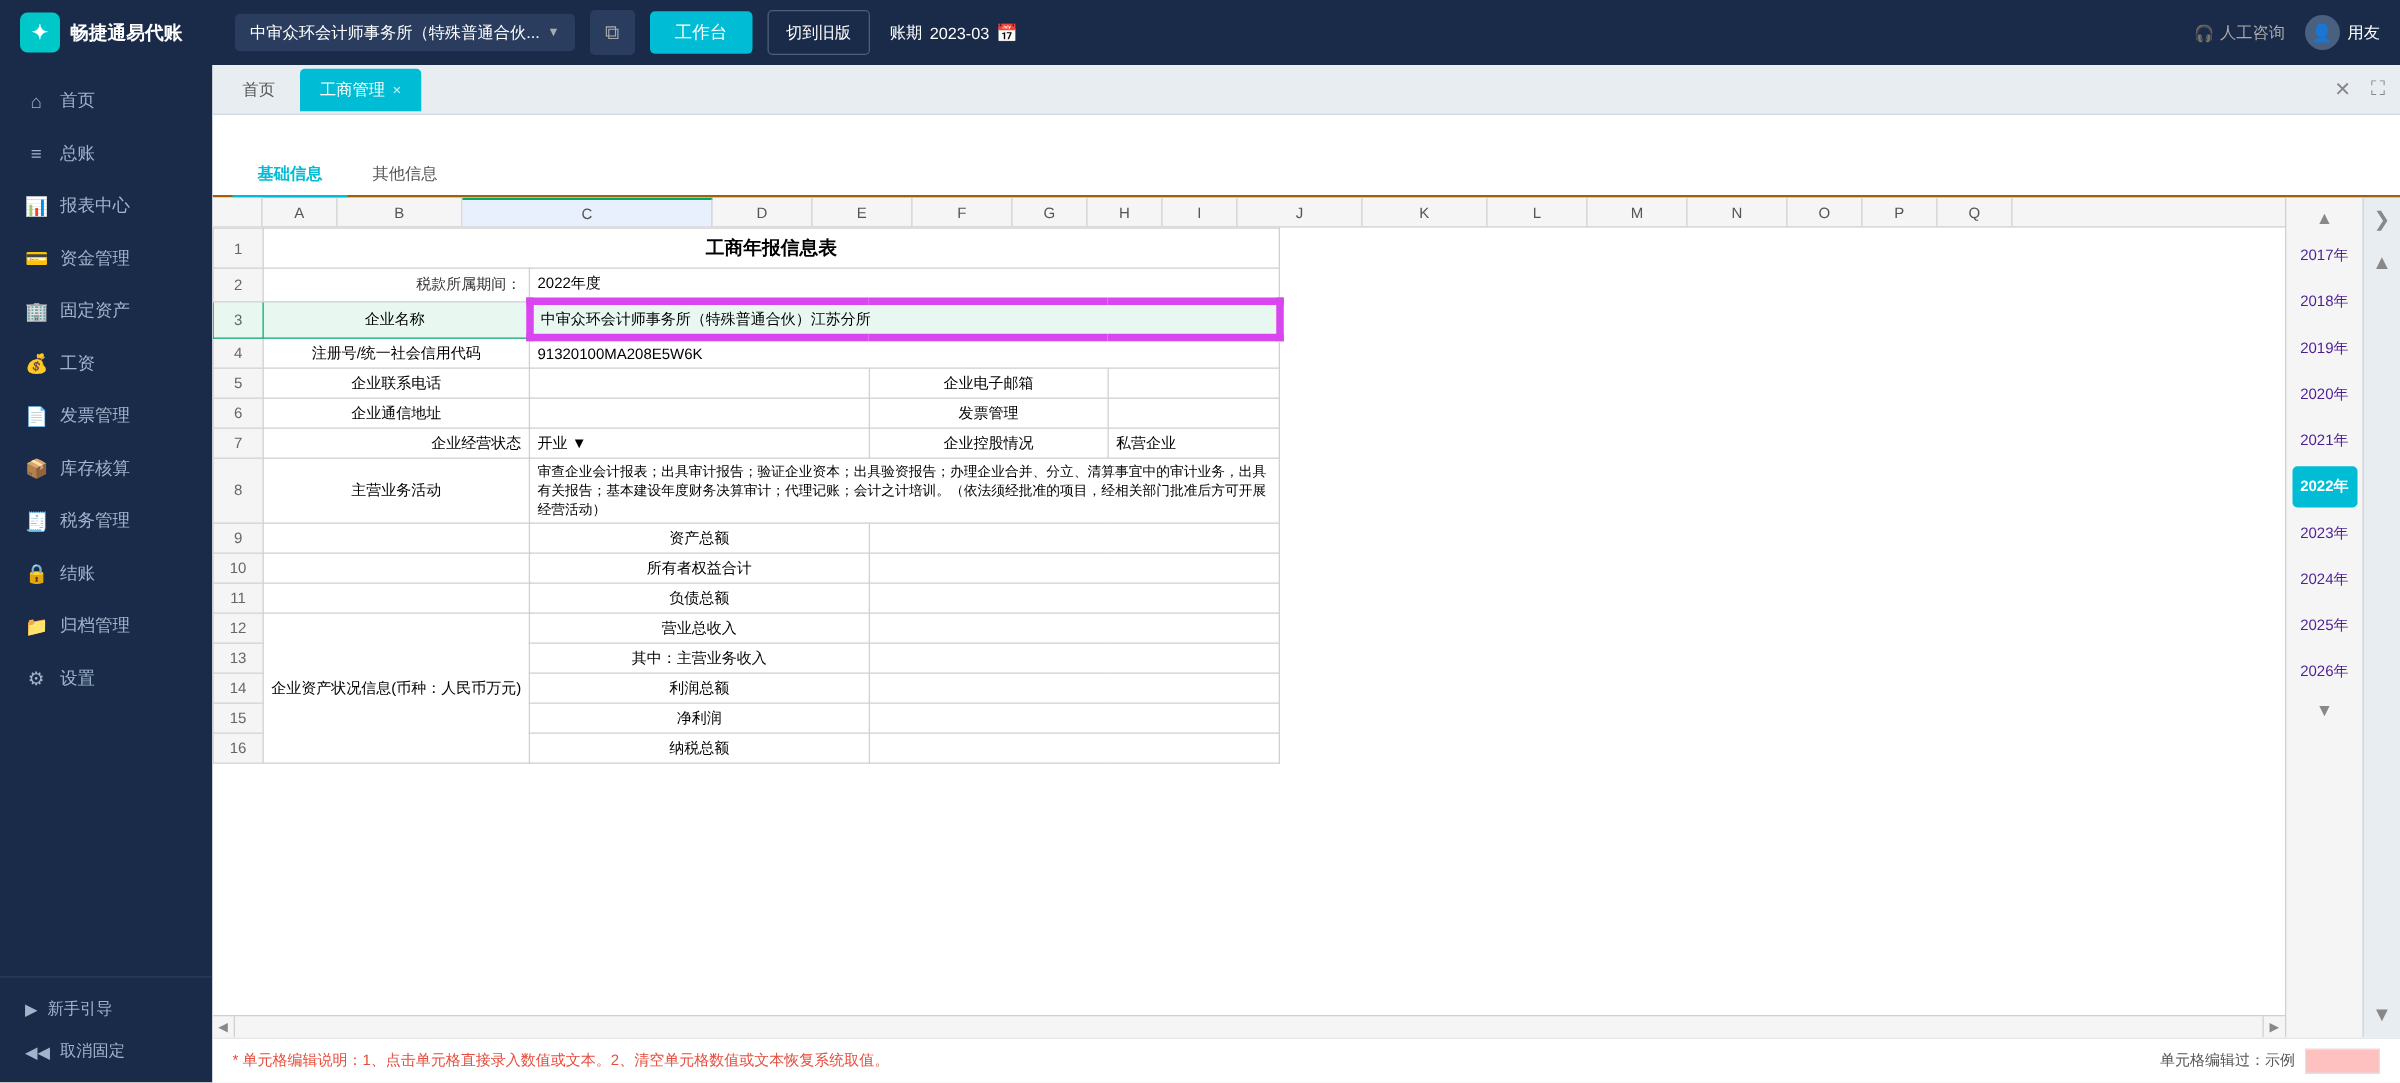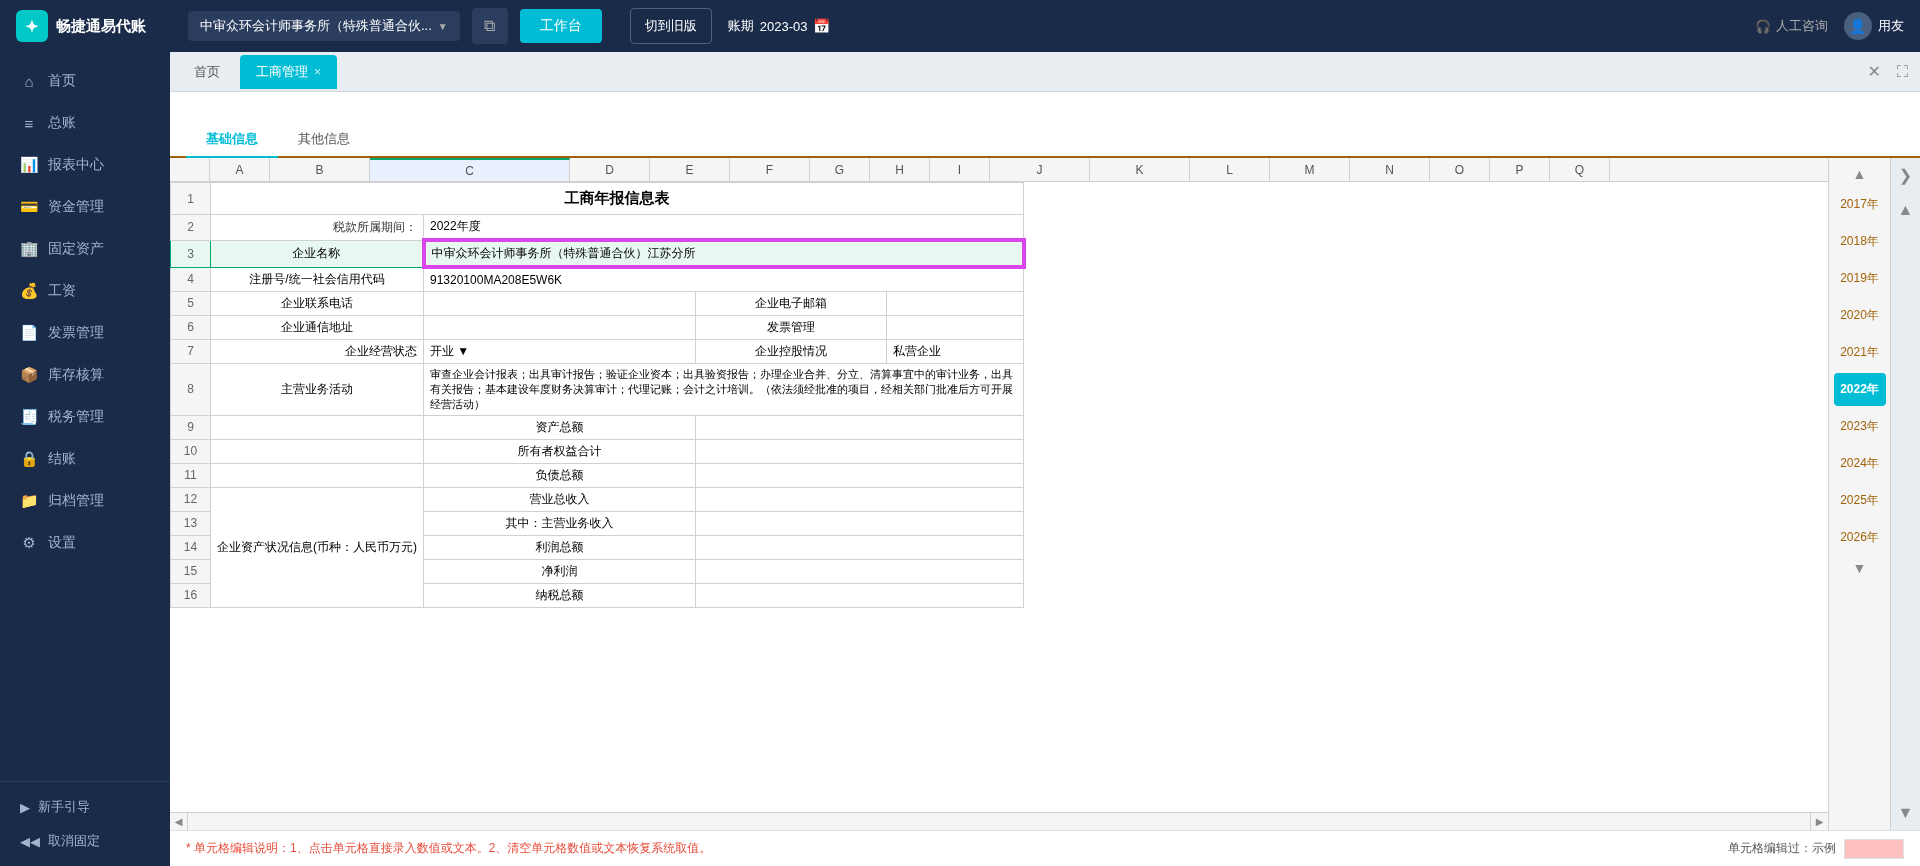--- a/index.html
+++ b/index.html
@@ -9,21 +9,21 @@
     .top-header {
       display: flex; align-items: center; background: #1a2b4a; height: 52px; padding: 0 16px; gap: 12px;
     }
     .logo-area { display: flex; align-items: center; gap: 8px; min-width: 160px; }
     .logo-icon { width: 32px; height: 32px; background: #00c8c8; border-radius: 6px; display: flex; align-items: center; justify-content: center; color: white; font-size: 16px; font-weight: bold; }
     .logo-text { color: white; font-size: 15px; font-weight: bold; }
     .company-selector { display: flex; align-items: center; background: #2a3d5e; border-radius: 4px; padding: 6px 12px; color: white; font-size: 13px; gap: 6px; cursor: pointer; }
     .company-selector .arrow { color: #aaa; font-size: 10px; }
     .copy-btn { width: 36px; height: 36px; background: #2a3d5e; border-radius: 4px; display: flex; align-items: center; justify-content: center; color: #aaa; cursor: pointer; font-size: 16px; }
     .workbench-btn { background: #00bcd4; color: white; border: none; border-radius: 4px; padding: 8px 20px; font-size: 14px; cursor: pointer; font-family: inherit; }
-    .old-ver-btn { background: transparent; color: white; border: 1px solid #4a6080; border-radius: 4px; padding: 8px 14px; font-size: 13px; cursor: pointer; font-family: inherit; margin-left: 16px; }
+    .old-ver-btn { background: transparent; color: white; border: 1px solid #4a6080; border-radius: 4px; padding: 8px 14px; font-size: 13px; cursor: pointer; font-family: inherit; }
     .period-area { display: flex; align-items: center; color: white; font-size: 13px; gap: 6px; margin-left: 4px; }
     .calendar-icon { color: #aaa; font-size: 14px; }
     .header-right { margin-left: auto; display: flex; align-items: center; gap: 16px; }
     .service-btn { display: flex; align-items: center; gap: 4px; color: #aaa; font-size: 13px; cursor: pointer; }
     .user-area { display: flex; align-items: center; gap: 6px; color: white; cursor: pointer; }
     .user-icon { width: 28px; height: 28px; background: #4a6080; border-radius: 50%; display: flex; align-items: center; justify-content: center; color: #ccc; font-size: 14px; }
 
     
     .main-layout { display: flex; height: 814px; }
 
@@ -65,21 +65,21 @@
     
     .col-header-row { display: flex; background: #f5f5f5; border-bottom: 1px solid #d0d0d0; min-height: 24px; }
     .row-num-header { width: 40px; min-width: 40px; border-right: 1px solid #d0d0d0; background: #f5f5f5; }
     .col-header { border-right: 1px solid #d0d0d0; text-align: center; font-size: 12px; color: #555; padding: 3px 0; display: flex; align-items: center; justify-content: center; }
 
     
     .table-body { overflow: auto; flex: 1; }
     table.spreadsheet { border-collapse: collapse; width: max-content; }
     table.spreadsheet td { border: 1px solid #d0d0d0; font-size: 12px; padding: 3px 6px; white-space: nowrap; min-height: 24px; height: 24px; }
     table.spreadsheet .row-num { background: #f5f5f5; text-align: center; font-size: 12px; color: #666; width: 40px; min-width: 40px; }
-    .year-btn { width: 52px; padding: 8px 4px; text-align: center; font-size: 12px; color: #a16207; cursor: pointer; border-radius: 4px; margin: 2px 0; }
+    .year-btn { width: 52px; padding: 8px 4px; text-align: center; font-size: 12px; color: #4c1d95; cursor: pointer; border-radius: 4px; margin: 2px 0; }
     .year-btn.active { background: #00bcd4; color: white; font-weight: bold; }
     .year-arrow { color: #888; font-size: 14px; cursor: pointer; padding: 4px; }
 
     
     .bottom-scroll { display: flex; align-items: center; height: 18px; background: #f5f5f5; border-top: 1px solid #d0d0d0; }
     .scroll-left-arrow { width: 18px; height: 18px; display: flex; align-items: center; justify-content: center; cursor: pointer; color: #888; font-size: 10px; border-right: 1px solid #d0d0d0; }
     .scroll-track { flex: 1; background: #f0f0f0; }
     .scroll-right-arrow { width: 18px; height: 18px; display: flex; align-items: center; justify-content: center; cursor: pointer; color: #888; font-size: 10px; border-left: 1px solid #d0d0d0; }
 
     
@@ -252,21 +252,21 @@
 
               <tr>
                 <td class="row-num">2</td>
                 <td colspan="2" style="text-align:right; color:#333;">税款所属期间：</td>
                 <td colspan="15">2022年度</td>
               </tr>
 
               <tr style="background: #e8f8f0;">
                 <td class="row-num" style="background:#e8f8f0; border: 1px solid #00a86b;">3</td>
                 <td colspan="2" style="text-align:center; border: 1px solid #00a86b;">企业名称</td>
-                <td colspan="15" style="border: 4px solid #d946ef;">中审众环会计师事务所（特殊普通合伙）江苏分所</td>
+                <td colspan="15" style="border: 6px solid #d946ef;">中审众环会计师事务所（特殊普通合伙）江苏分所</td>
               </tr>
 
               <tr>
                 <td class="row-num">4</td>
                 <td colspan="2" style="text-align:center;">注册号/统一社会信用代码</td>
                 <td colspan="15">91320100MA208E5W6K</td>
               </tr>
 
               <tr>
                 <td class="row-num">5</td>

